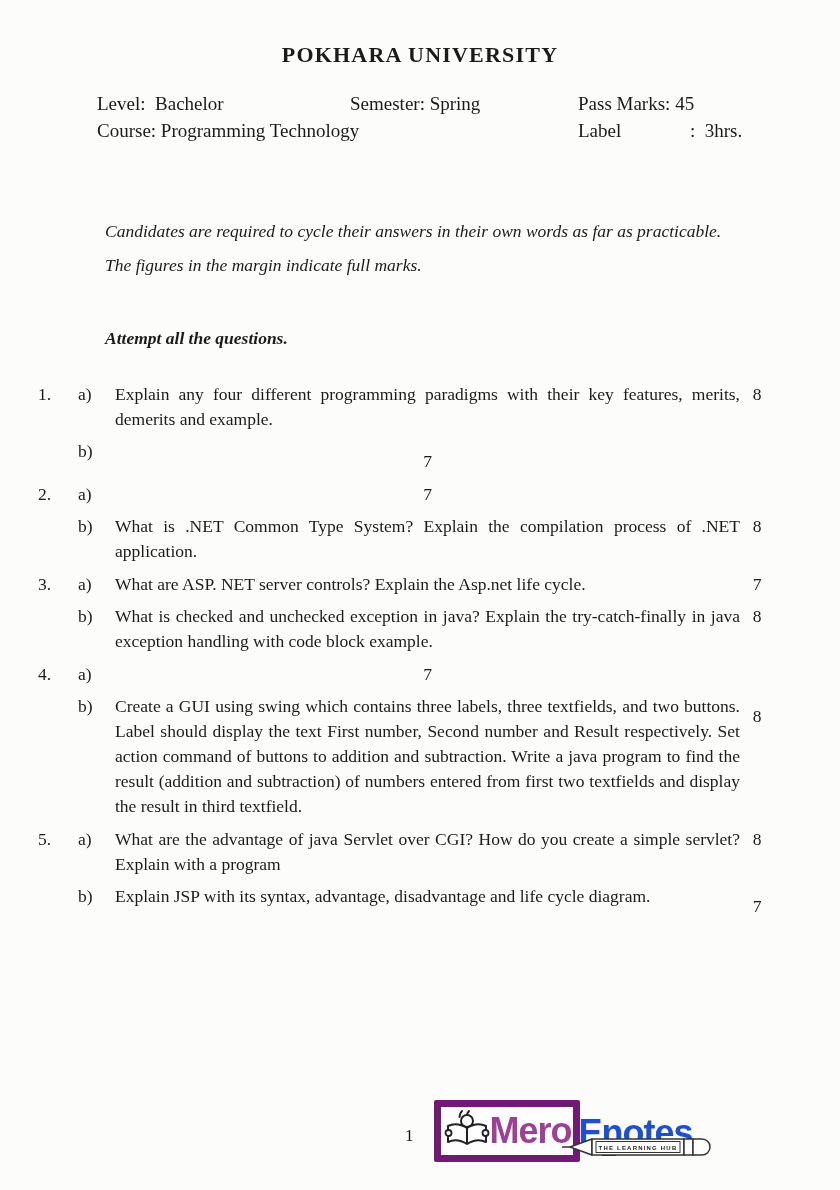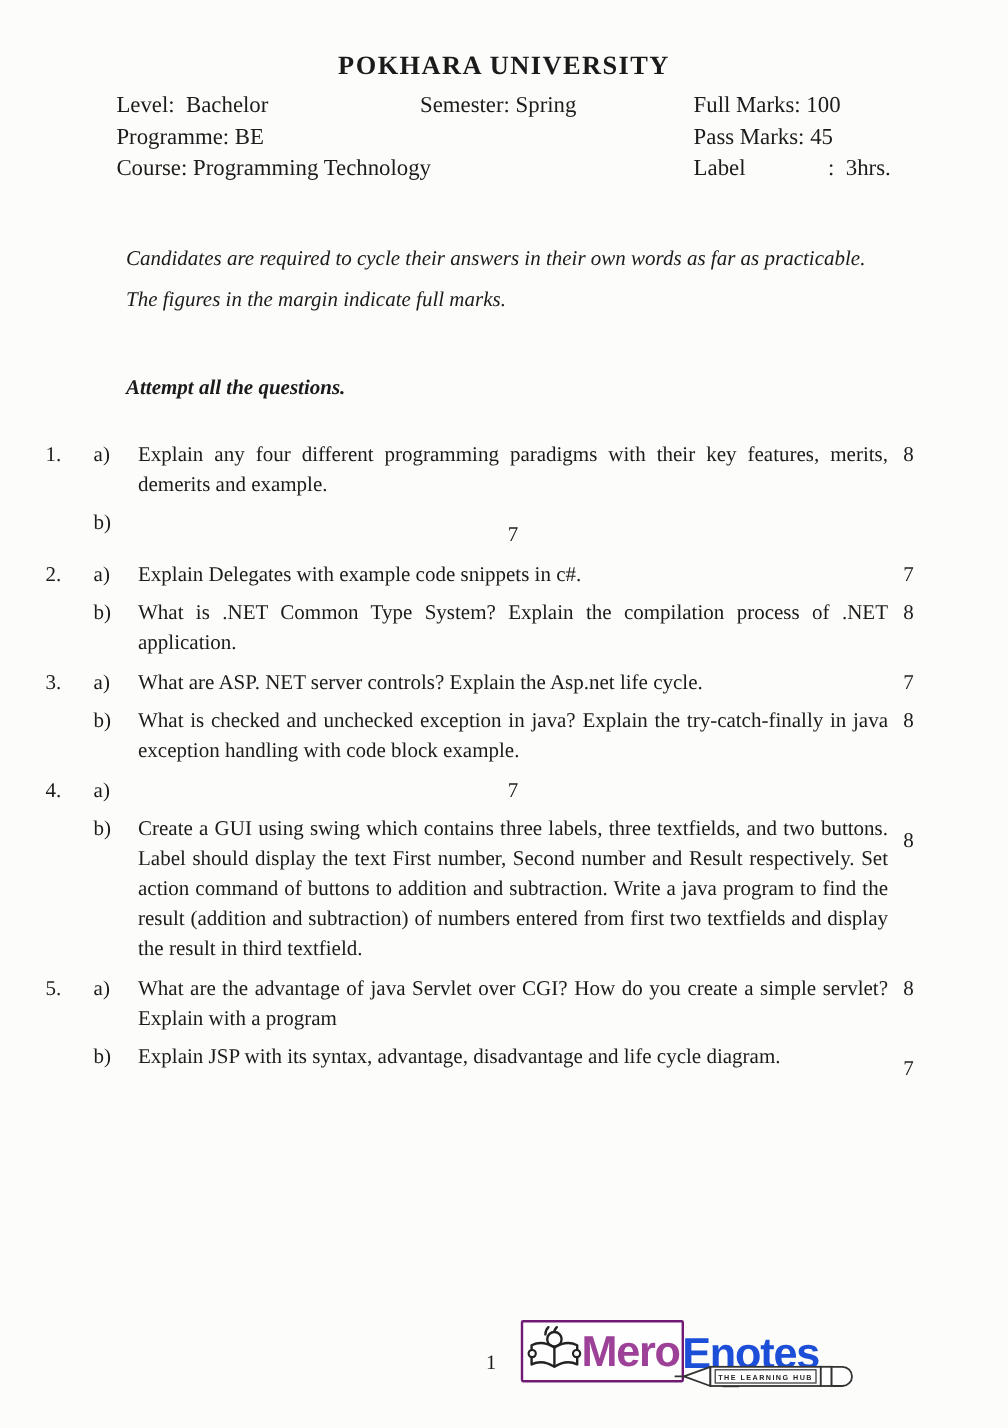--- a/index.html
+++ b/index.html
@@ -14,21 +14,21 @@
   .page{position:relative;width:840px;height:1190px;}
 
   
   .title{
     margin:42px 0 0 0;
     text-align:center;
     font-size:22px;
     font-weight:bold;
     letter-spacing:1.2px;
   }
-  .meta{position:relative;height:108px;margin-top:7px;font-size:19px;line-height:26.5px;}
+  .meta{position:relative;height:108px;margin-top:23px;font-size:19px;line-height:26.5px;}
   .meta-left{position:absolute;left:97px;top:0;}
   .meta-mid{position:absolute;left:350px;top:0;}
   .meta-right{position:absolute;left:578px;top:0;}
   .pre{white-space:pre-wrap;}
   .mr-line .lbl{display:inline-block;}
   .mr-line .lbl.wide{width:112px;}
 
   
   .instructions{margin:19px 0 0 105px;width:645px;font-size:17.5px;font-style:italic;line-height:26px;}
   .note{margin:0 0 8px 0;}
@@ -46,21 +46,21 @@
   .qtext{text-align:justify;}
   .qmarks{text-align:center;}
   .qmarks.mk-low{padding-top:10px;}
 
   
   .footer{position:absolute;top:1058px;left:405px;display:flex;align-items:flex-start;}
   .page-num{font-size:17px;margin:26px 20px 0 0;}
   .logo{position:relative;display:flex;align-items:center;}
   .logo-box{
     display:flex;align-items:center;
-    border:2px solid #701a75;border-radius:2px;
+    border:7px solid #701a75;border-radius:2px;
     height:48px;padding:0 1px 0 3px;background:#fefefe;
   }
   .brand{font-family:"Liberation Sans", sans-serif;font-weight:bold;font-size:36px;letter-spacing:-1px;}
   .brand-mero{color:#9c4197;}
   .brand-enotes{color:#1d4ed8;margin-left:-1px;position:relative;top:2px;}
   .e-lines{position:absolute;left:168px;top:46px;width:14px;}
   .e-lines div{height:0;border-top:2px solid #222;margin-bottom:2px;}
   .pencil{position:absolute;left:128px;top:36px;}
 
   svg text{font-family:"Liberation Sans", sans-serif;}
@@ -68,26 +68,24 @@
 </head>
 <body>
 
 <div class="page">
 
   <h1 class="title">POKHARA UNIVERSITY</h1>
 
   <div class="meta">
     <div class="meta-left">
       <div class="pre">Level:  Bachelor</div>
-      <div class="pre">Programme: BE</div>
       <div class="pre">Course: Programming Technology</div>
     </div>
     <div class="meta-mid">Semester: Spring</div>
     <div class="meta-right">
-      <div class="mr-line"><span class="lbl">Full Marks:</span><span class="pre"> 100</span></div>
       <div class="mr-line"><span class="lbl">Pass Marks:</span><span class="pre"> 45</span></div>
       <div class="mr-line"><span class="lbl wide">Label</span><span class="pre">:  3hrs.</span></div>
     </div>
   </div>
 
   <div class="instructions">
     <p class="note">Candidates are required to cycle their answers in their own words as far as practicable.</p>
     <p class="note">The figures in the margin indicate full marks.</p>
     <p class="note bold">Attempt all the questions.</p>
   </div>
@@ -102,21 +100,20 @@
     </div>
     <div class="part">
       <span class="qnum"></span>
       <span class="qletter">b)</span>
       <span class="qmarks mk-low">7</span>
     </div>
 
     <div class="part new-q">
       <span class="qnum">2.</span>
       <span class="qletter">a)</span>
-      <span class="qtext">Explain Delegates with example code snippets in c#.</span>
       <span class="qmarks">7</span>
     </div>
     <div class="part">
       <span class="qnum"></span>
       <span class="qletter">b)</span>
       <span class="qtext">What is .NET Common Type System? Explain the compilation process of .NET application.</span>
       <span class="qmarks">8</span>
     </div>
 
     <div class="part new-q">

